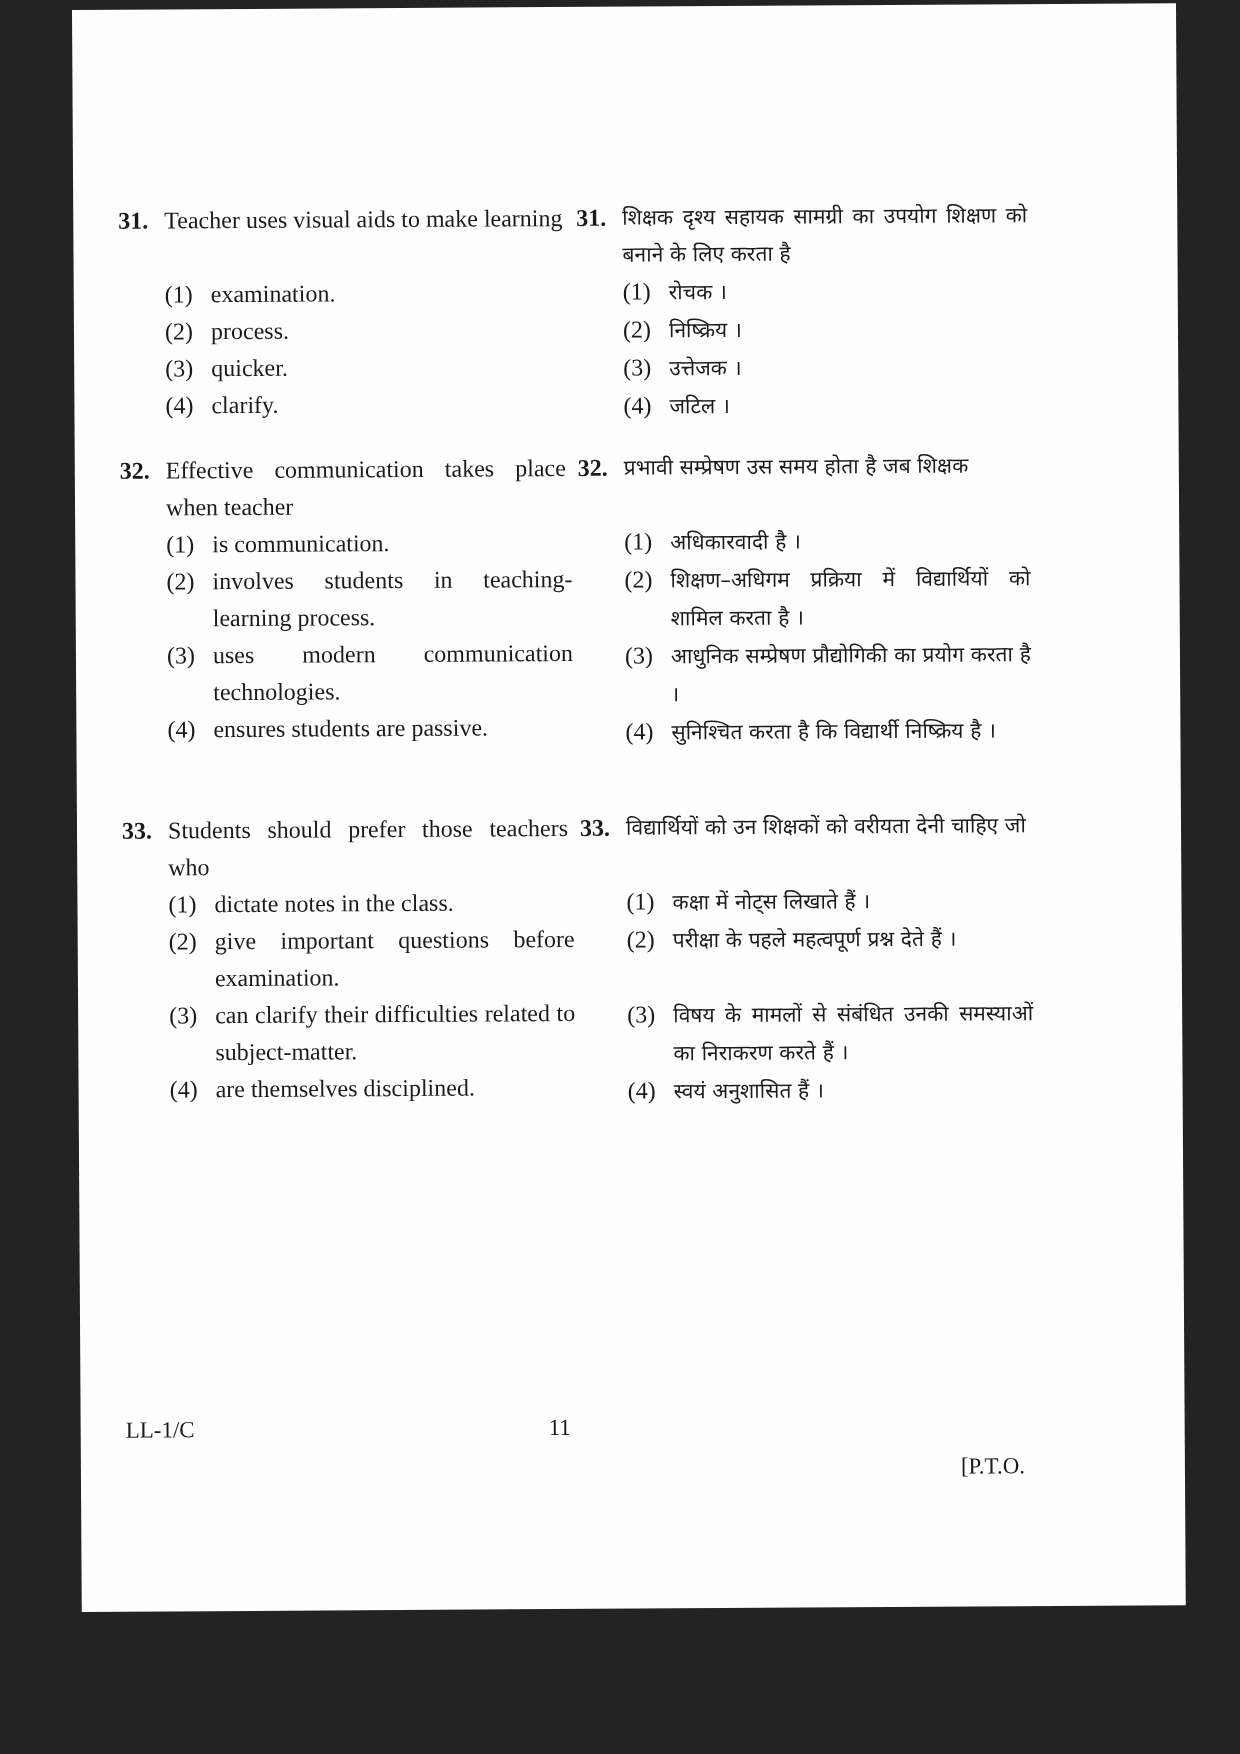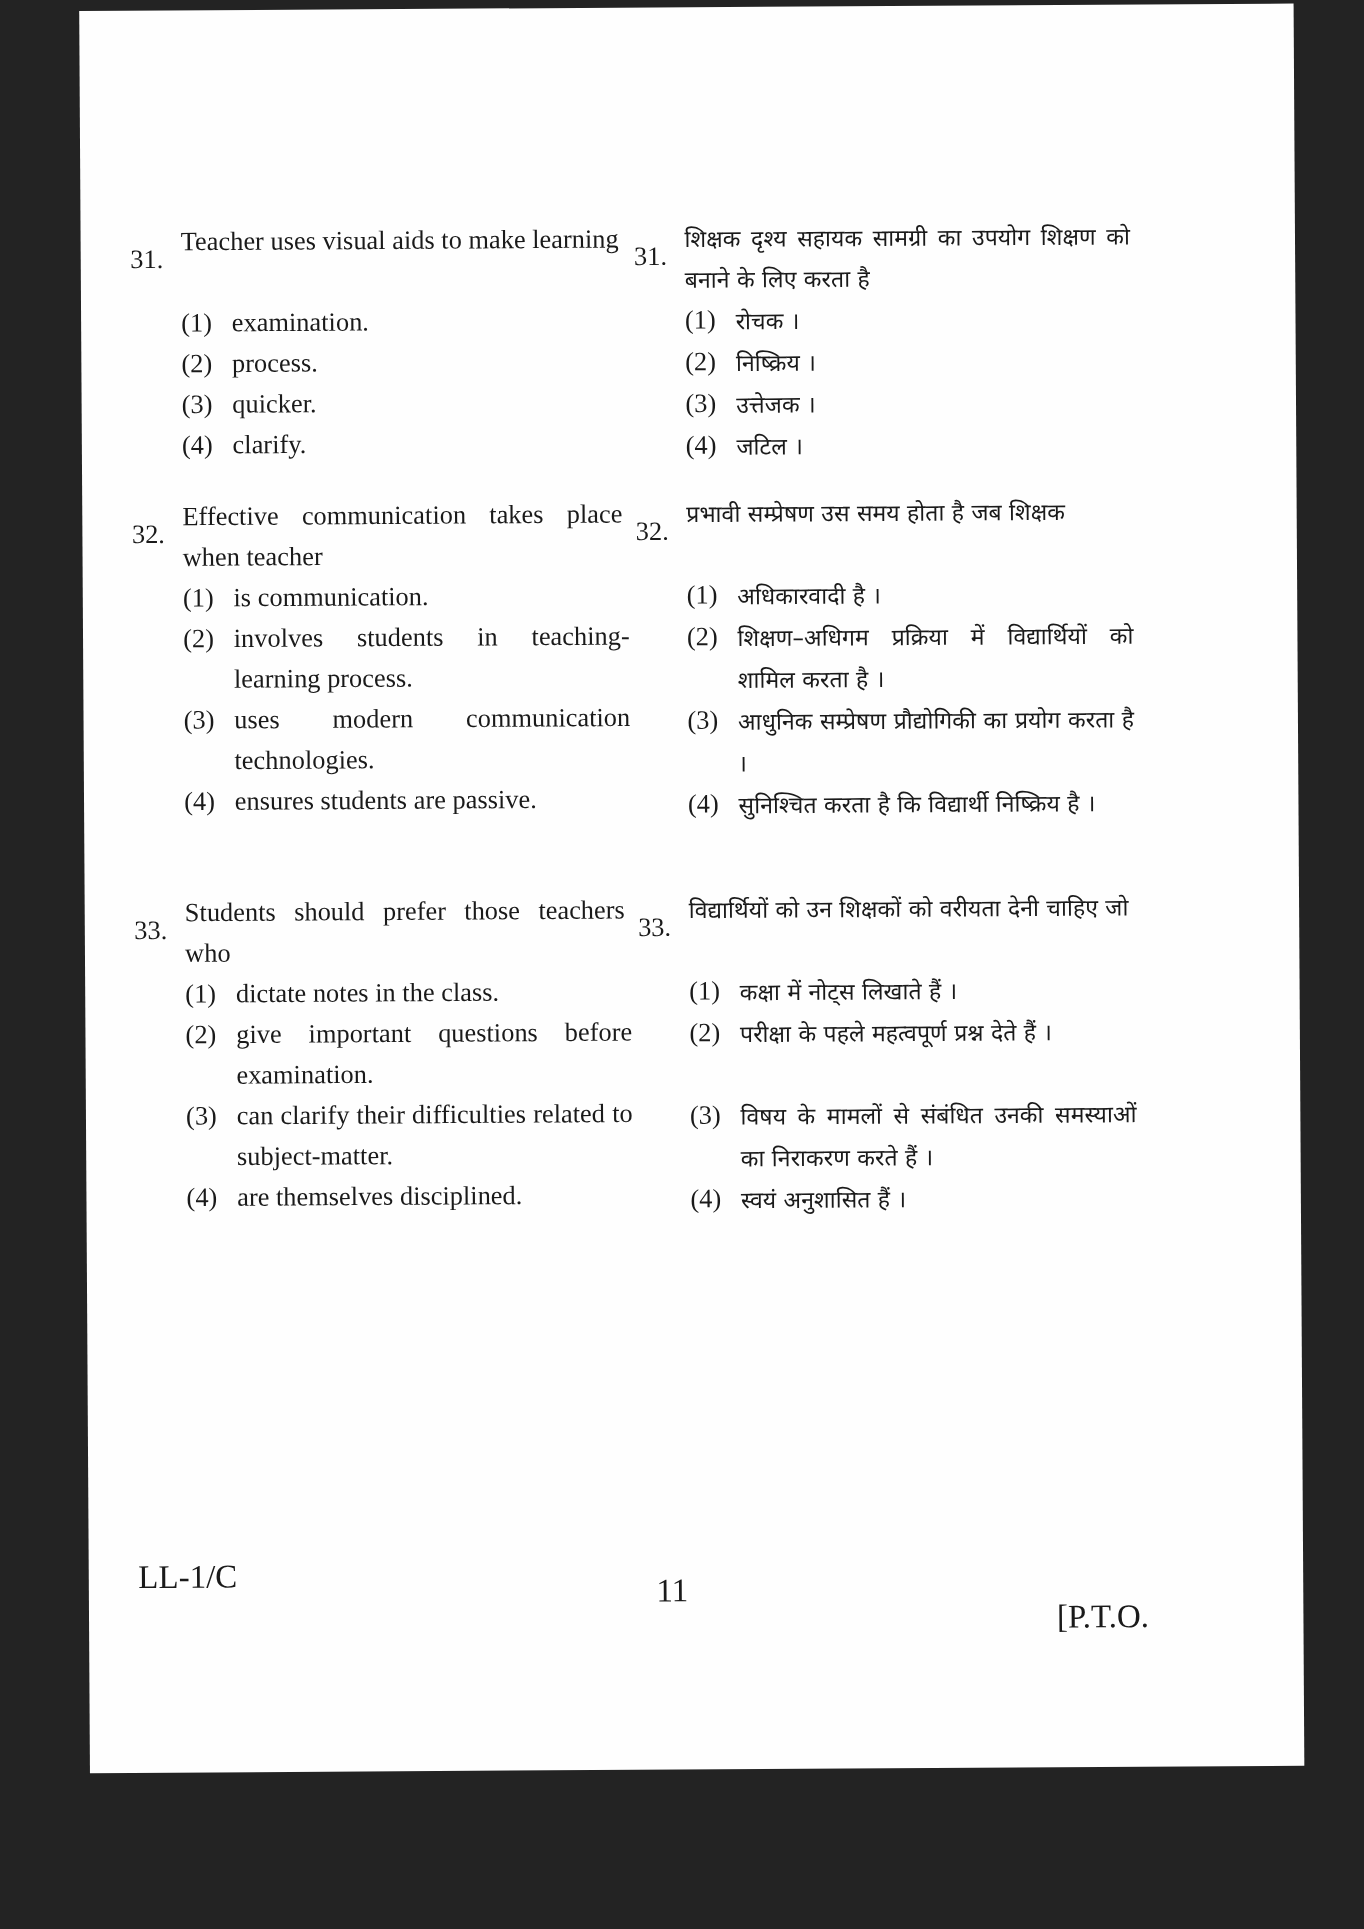--- a/index.html
+++ b/index.html
@@ -8,30 +8,30 @@
     font-family:"Liberation Serif","DejaVu Serif",serif; color:#1a1a1a;
   }
   .paper {
     position:absolute; left:72px; top:10px; width:1104px; height:1602px;
     background:#fefefe;
     transform:rotate(-0.35deg); transform-origin:0 0;
   }
   .q {
     position:absolute; font-size:24px; line-height:37px;
   }
-  .q .num { position:absolute; left:0; top:16px; font-weight:normal; }
+  .q .num { position:absolute; left:0; top:0; font-weight:bold; }
   .q .stem { position:absolute; left:46px; top:0; width:400px; text-align:justify; }
   .q.hi .stem { width:405px; text-align:justify; }
   .opts { position:absolute; left:46px; }
   .opt { position:relative; padding-left:46px; width:360px; text-align:justify; }
   .opt .lbl { position:absolute; left:0; top:0; }
   .hi { font-family:"DejaVu Sans",sans-serif; }
   .hi .stem, .hi .opt-text { font-size:21px; }
   .hi .num, .hi .lbl { font-family:"Liberation Serif",serif; font-size:24px; }
-  .footer { position:absolute; top:1408px; font-size:30px; }
+  .footer { position:absolute; top:1408px; font-size:23px; }
 </style>
 </head>
 <body>
 
 <div class="paper">
 
   <div class="q en" style="left:45px; top:193px;">
     <span class="num">31.</span>
     <div class="stem">Teacher uses visual aids to make learning</div>
     <div class="opts" style="top:74px;">
@@ -91,15 +91,15 @@
     <div class="stem">विद्यार्थियों को उन शिक्षकों को वरीयता देनी चाहिए जो</div>
     <div class="opts" style="top:74px;">
       <div class="opt"><span class="lbl">(1)</span><span class="opt-text">कक्षा में नोट्स लिखाते हैं ।</span></div>
       <div class="opt" style="margin-bottom:37px;"><span class="lbl">(2)</span><span class="opt-text">परीक्षा के पहले महत्वपूर्ण प्रश्न देते हैं ।</span></div>
       <div class="opt"><span class="lbl">(3)</span><span class="opt-text">विषय के मामलों से संबंधित उनकी समस्याओं का निराकरण करते हैं ।</span></div>
       <div class="opt"><span class="lbl">(4)</span><span class="opt-text">स्वयं अनुशासित हैं ।</span></div>
     </div>
   </div>
 
   <span class="footer" style="left:45px;">LL-1/C</span>
-  <span class="footer" style="left:516px;margin-top:15px;">11</span>
+  <span class="footer" style="left:468px;">11</span>
   <span class="footer" style="left:880px;margin-top:41px;">[P.T.O.</span>
 </div>
 
 </body></html>

